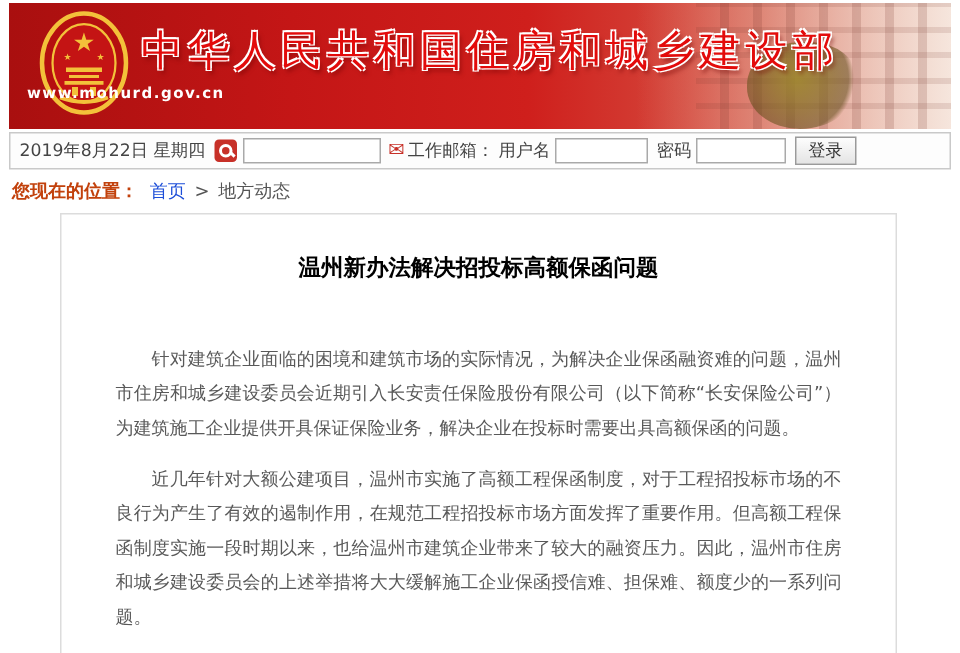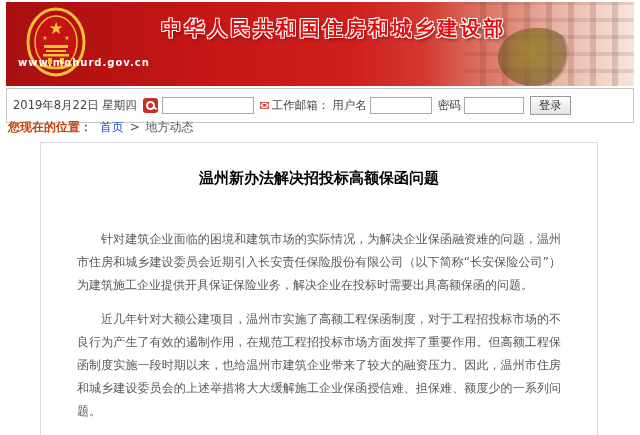--- a/index.html
+++ b/index.html
@@ -16,28 +16,28 @@
     background:
       repeating-linear-gradient(90deg, transparent 0 16px, rgba(120,55,45,.22) 16px 22px),
       repeating-linear-gradient(0deg, transparent 0 13px, rgba(120,55,45,.16) 13px 17px);
     opacity:.85; }
   .banner-tree { position:absolute; right:62px; top:26px; width:74px; height:58px;
     background:radial-gradient(circle at 45% 42%, rgba(156,134,44,.9), rgba(96,76,24,.55) 65%, transparent 72%);
     border-radius:52% 46% 55% 50%; }
   .emblem { position:absolute; left:20px; top:5px; }
   .site-url { position:absolute; left:12px; bottom:18px; color:#fff; font-size:10px;
     font-weight:bold; letter-spacing:1px; }
-  .site-title { position:absolute; left:88px; top:13px; width:480px; text-align:center;
-    font-size:20px; font-weight:bold; letter-spacing:3px; color:#e30b0b; white-space:nowrap;
+  .site-title { position:absolute; left:88px; top:13px; width:480px; text-align:left;
+    font-size:28px; font-weight:normal; letter-spacing:3px; color:#e30b0b; white-space:nowrap;
     text-shadow:-1px -1px 0 #fff,1px -1px 0 #fff,-1px 1px 0 #fff,1px 1px 0 #fff,2px 3px 3px rgba(110,0,0,.55); }
   .site-title-en { position:absolute; left:88px; top:54px; width:480px; text-align:center;
     font-size:8.5px; color:#f6cdc6; letter-spacing:.2px; white-space:nowrap; }
 
   
-  .toolbar { position:absolute; left:6px; top:88px; width:628px; height:35px;
+  .toolbar { position:absolute; left:6px; top:88px; width:628px; height:25px;
     border:1px solid #c9c9c9; background:#fdfdfd; display:flex; align-items:center;
     font-size:11.5px; color:#444; padding:0 6px; white-space:nowrap; }
   .toolbar .date { margin-right:6px; }
   .icon-search { position:relative; width:15px; height:15px; background:#c73028;
     border-radius:3px; display:inline-block; margin-right:4px; flex:none; }
   .icon-search::before { content:""; position:absolute; left:3px; top:3px; width:5px;
     height:5px; border:2px solid #fff; border-radius:50%; }
   .icon-search::after { content:""; position:absolute; left:10px; top:9px; width:4px;
     height:2px; background:#fff; transform:rotate(45deg); }
   .tb-input { height:17px; border:1px solid #a9a9a9; background:#fff; font-size:11px;

